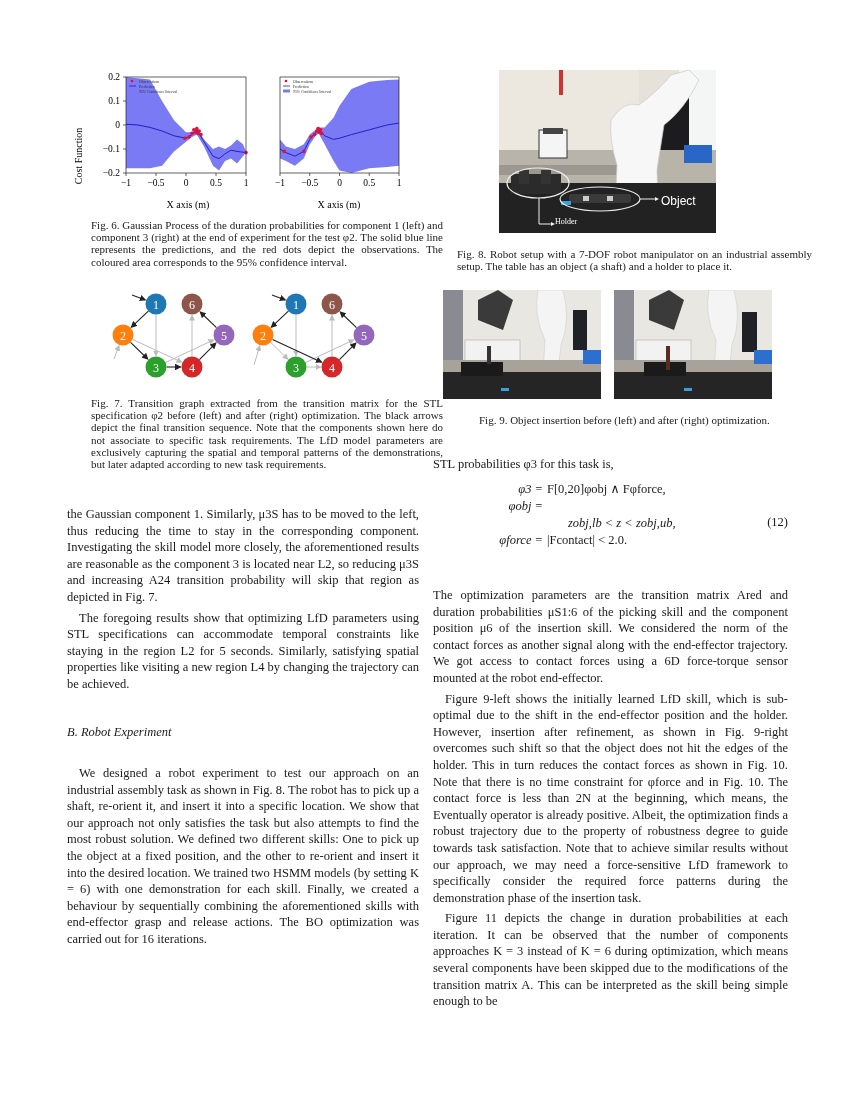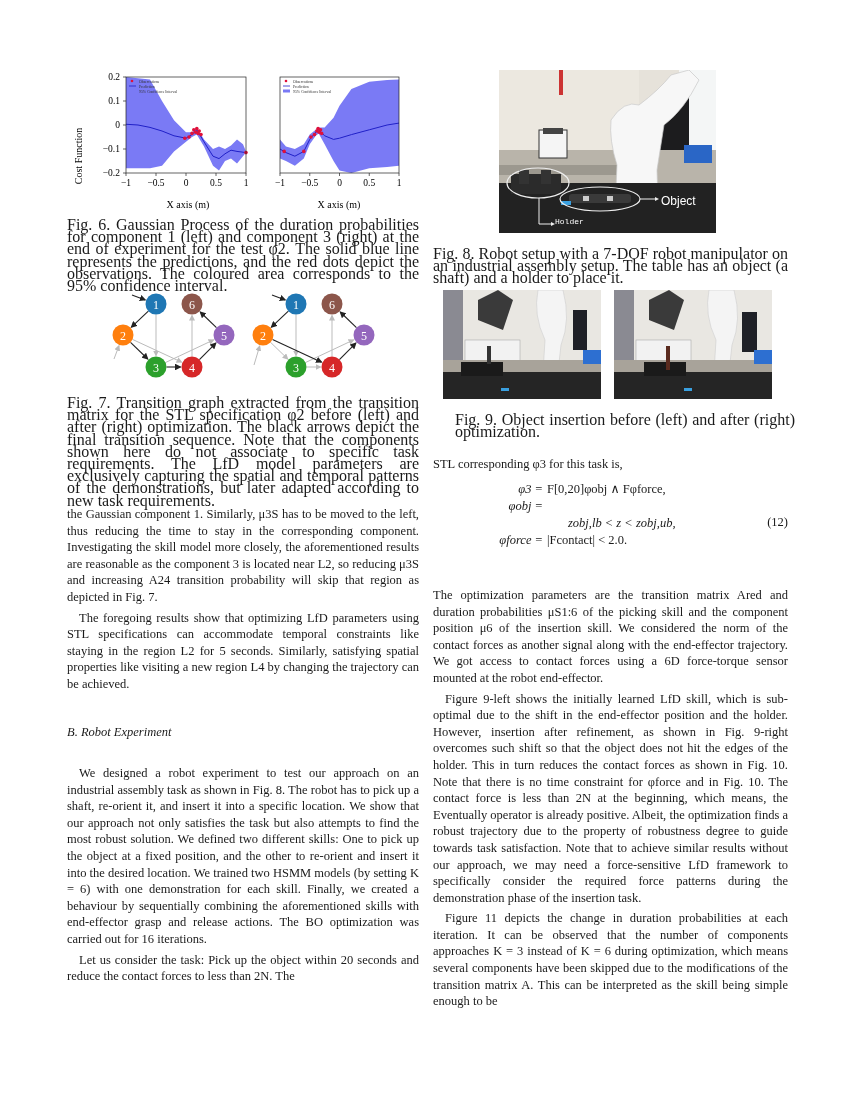--- a/index.html
+++ b/index.html
@@ -1,19 +1,19 @@
 <!DOCTYPE html>
 <html><head>
 <meta charset="utf-8">
 <style>
   html, body { margin:0; padding:0; background:#ffffff; }
   body { width:850px; height:1100px; position:relative; overflow:hidden;
          font-family:"Liberation Serif","DejaVu Serif",serif; color:#1a1a1a; }
   .abs { position:absolute; }
-  .caption { font-size:16px; line-height:12.2px; text-align:justify; }
+  .caption { font-size:11px; line-height:12.2px; text-align:justify;margin-left:24px; }
   .body-text { font-size:12.5px; line-height:16.6px; text-align:justify; }
   .para { text-indent:12px; margin:0 0 4px 0; }
   .para.noindent { text-indent:0;margin-top:19px; }
   .section-head { font-style:italic; font-size:12.5px; }
   .eq { font-size:12.5px; line-height:16.5px; }
   .eqnum { font-size:12.5px; }
   svg text { font-family:"Liberation Serif","DejaVu Serif",serif; }
   .photo { background:#d8d4cc; overflow:hidden; }
 </style>
 </head>
@@ -168,21 +168,20 @@
 
 <div class="abs body-text" style="left:67px;top:487px;width:352px">
   <p class="para noindent">the Gaussian component 1. Similarly, μ3S has to be moved to the left, thus reducing the time to stay in the corresponding component. Investigating the skill model more closely, the aforementioned results are reasonable as the component 3 is located near L2, so reducing μ3S and increasing A24 transition probability will skip that region as depicted in Fig. 7.</p>
   <p class="para">The foregoing results show that optimizing LfD parameters using STL specifications can accommodate temporal constraints like staying in the region L2 for 5 seconds. Similarly, satisfying spatial properties like visiting a new region L4 by changing the trajectory can be achieved.</p>
 </div>
 
 <div class="abs section-head" style="left:67px;top:725px">B.  Robot Experiment</div>
 
 <div class="abs body-text" style="left:67px;top:765px;width:352px">
   <p class="para">We designed a robot experiment to test our approach on an industrial assembly task as shown in Fig. 8. The robot has to pick up a shaft, re-orient it, and insert it into a specific location. We show that our approach not only satisfies the task but also attempts to find the most robust solution. We defined two different skills: One to pick up the object at a fixed position, and the other to re-orient and insert it into the desired location. We trained two HSMM models (by setting K = 6) with one demonstration for each skill. Finally, we created a behaviour by sequentially combining the aforementioned skills with end-effector grasp and release actions. The BO optimization was carried out for 16 iterations.</p>
-  <p class="para">Let us consider the task: Pick up the object within 20 seconds and reduce the contact forces to less than 2N. The</p>
 </div>
 
 <div class="abs photo" style="left:499px;top:70px;width:217px;height:163px">
   <svg width="217" height="163" viewBox="0 0 217 163">
     <rect x="0" y="0" width="217" height="163" fill="#e6e2da"></rect>
     <rect x="0" y="0" width="140" height="95" fill="#ece8e0"></rect>
     <rect x="180" y="0" width="37" height="90" fill="#f4f6f6"></rect>
     <rect x="160" y="25" width="30" height="60" fill="#1c1c1e"></rect>
     <rect x="0" y="80" width="217" height="40" fill="#b9b4aa"></rect>
     <rect x="0" y="95" width="130" height="10" fill="#9c988f"></rect>
@@ -199,21 +198,21 @@
     <rect x="84" y="126" width="6" height="5" fill="#ccc"></rect>
     <rect x="108" y="126" width="6" height="5" fill="#ccc"></rect>
     <rect x="62" y="131" width="10" height="4" fill="#3aa0e0"></rect>
     <ellipse cx="39" cy="113" rx="31" ry="15" fill="none" stroke="#eee" stroke-width="1.2"></ellipse>
     <ellipse cx="101" cy="129" rx="40" ry="12" fill="none" stroke="#eee" stroke-width="1.2"></ellipse>
     <path d="M40,128 L40,154 L52,154" fill="none" stroke="#eee" stroke-width="1"></path>
     <path d="M52,152 L56,154 L52,156 z" fill="#eee"></path>
     <path d="M141,129 L156,129" fill="none" stroke="#eee" stroke-width="1"></path>
     <path d="M156,127 L160,129 L156,131 z" fill="#eee"></path>
   </svg>
-  <span class="abs" style="left:56px;top:147px;font-family:Liberation Mono, monospace;font-size:8px;color:#fff">Holder</span>
+  <span class="abs" style="left:56px;top:147px;font-family:Liberation Serif, serif;font-size:8px;color:#fff">Holder</span>
   <span class="abs" style="left:162px;top:124px;font-family:'Liberation Sans',sans-serif;font-size:12px;color:#fff">Object</span>
 </div>
 
 <div class="abs caption" style="left:433px;top:248px;width:355px">
   <span>Fig. 8.  Robot setup with a 7-DOF robot manipulator on an industrial assembly setup. The table has an object (a shaft) and a holder to place it.</span>
 </div>
 
 <div class="abs photo" style="left:443px;top:290px;width:158px;height:109px">
   <svg width="158" height="109" viewBox="0 0 158 109">
     <rect width="158" height="109" fill="#e9e7e2"></rect>
@@ -244,21 +243,21 @@
     <rect x="30" y="72" width="42" height="14" fill="#1a1a1a"></rect>
     <rect x="52" y="56" width="4" height="24" fill="#5a2b1f"></rect>
     <rect x="70" y="98" width="8" height="3" fill="#3aa0e0"></rect>
   </svg>
 </div>
 
 <div class="abs caption" style="left:455px;top:414px;width:340px">
   <span>Fig. 9.  Object insertion before (left) and after (right) optimization.</span>
 </div>
 
-<div class="abs body-text" style="left:433px;top:456px;width:355px">STL corresponding φ3 for this task is,</div>
+<div class="abs body-text" style="left:433px;top:456px;width:355px">STL probabilities φ3 for this task is,</div>
 
 <div class="abs eq" style="left:443px;top:481px;width:345px;height:80px">
   <div class="abs" style="right:245px;top:0;font-style:italic">φ3 =</div>
   <div class="abs" style="left:104px;top:0">F[0,20]φobj ∧ Fφforce,</div>
   <div class="abs" style="right:245px;top:17px;font-style:italic">φobj =</div>
   <div class="abs" style="left:125px;top:34px;font-style:italic">zobj,lb &lt; z &lt; zobj,ub,</div>
   <div class="abs" style="right:245px;top:51px;font-style:italic">φforce =</div>
   <div class="abs" style="left:104px;top:51px">|Fcontact| &lt; 2.0.</div>
   <div class="abs eqnum" style="right:0;top:33px">(12)</div>
 </div>

